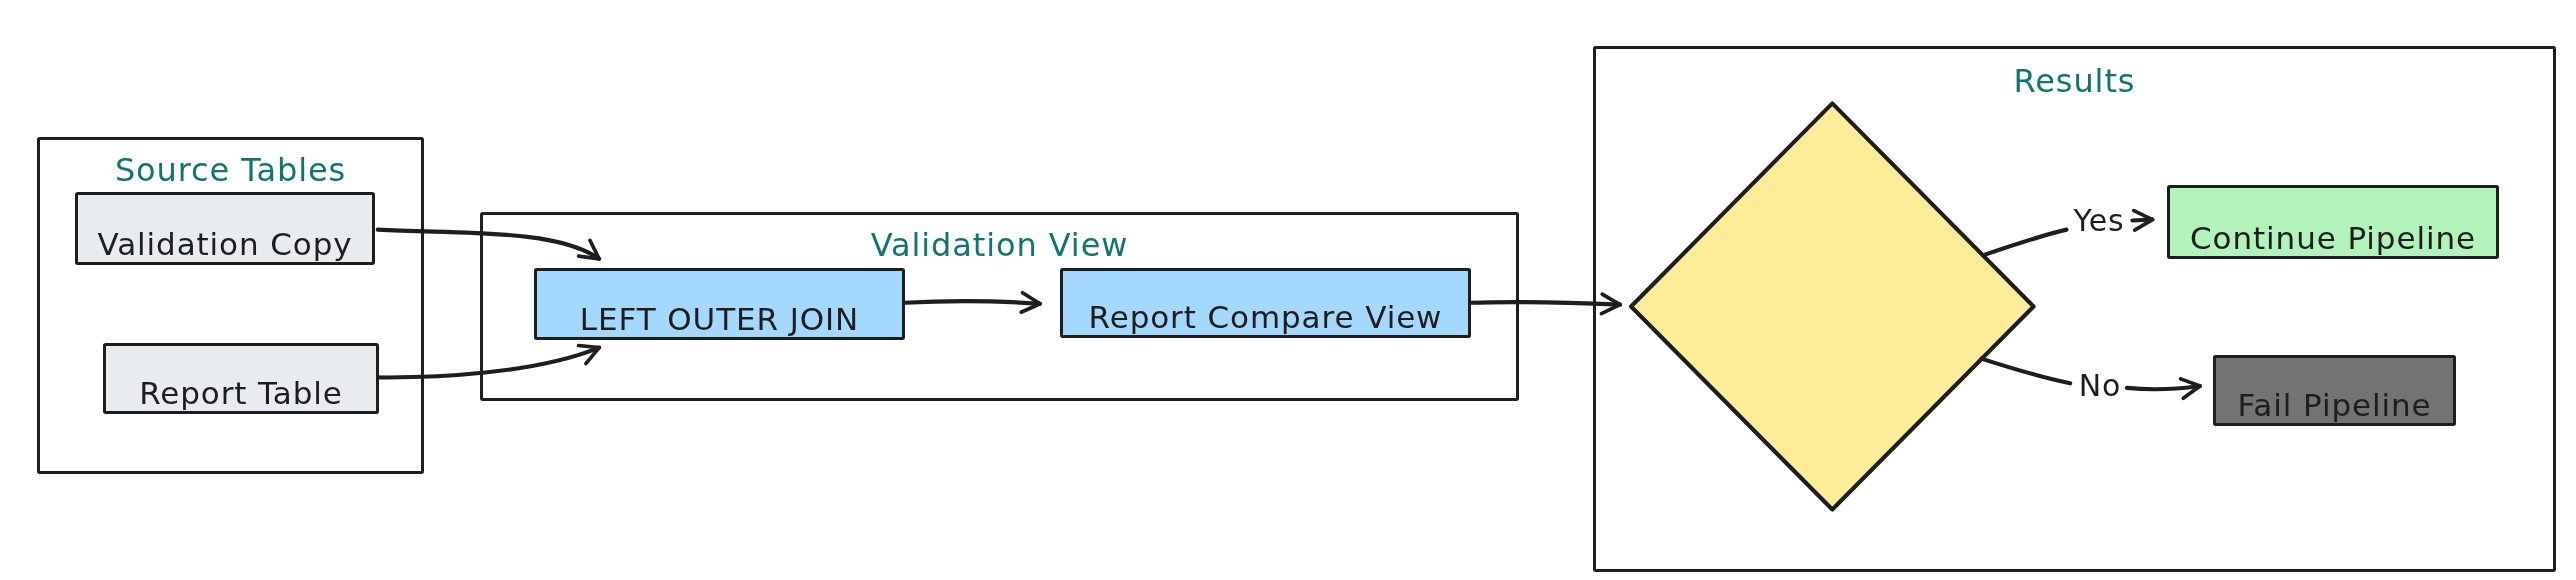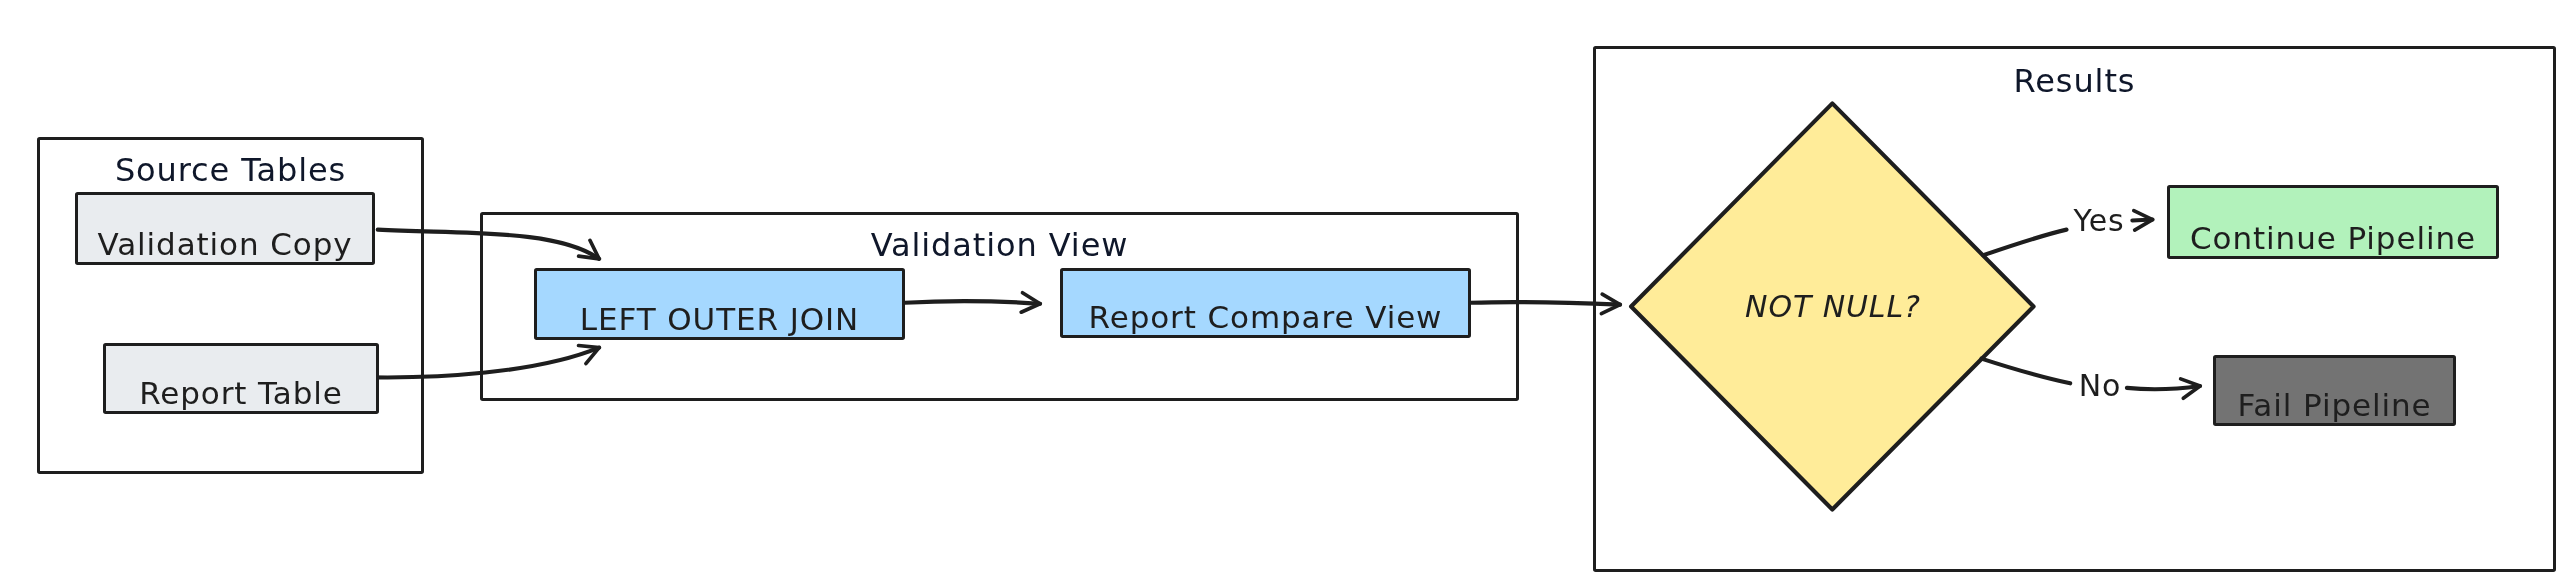--- a/index.html
+++ b/index.html
@@ -19,21 +19,21 @@
     background: transparent;
     z-index: 1;
   }
   .container-title {
     position: absolute;
     left: 50%;
     transform: translateX(-50%);
     font-size: 32px;
     letter-spacing: 0.9px;
     white-space: nowrap;
-    color: #0f172a;
+    color: #0f766e;
   }
   #c-source     { left: 37px;   top: 137px; width: 381px;  height: 331px; }
   #c-validation { left: 480px;  top: 212px; width: 1033px; height: 183px; }
   #c-results    { left: 1593px; top: 46px;  width: 957px; height: 520px; }
   #c-source .container-title     { top: 11px; }
   #c-validation .container-title { top: 11px; }
   #c-results .container-title    { top: 13px; }
 
   .node {
     position: absolute;
@@ -141,20 +141,19 @@
     <span>Report Compare View</span>
   </div>
   <div class="node" id="n-continue-pipeline" style="background-color: rgb(178, 242, 187);">
     <span>Continue Pipeline</span>
   </div>
   <div class="node" id="n-fail-pipeline" style="background-color: #737373;">
     <span>Fail Pipeline</span>
   </div>
 
   <div class="diamond-label">
-    <div>NOT NULL?</div>
   </div>
 
   <span class="edge-label" id="lbl-yes">Yes</span>
   <span class="edge-label" id="lbl-no">No</span>
 
 </div>
 
 
 </body></html>

